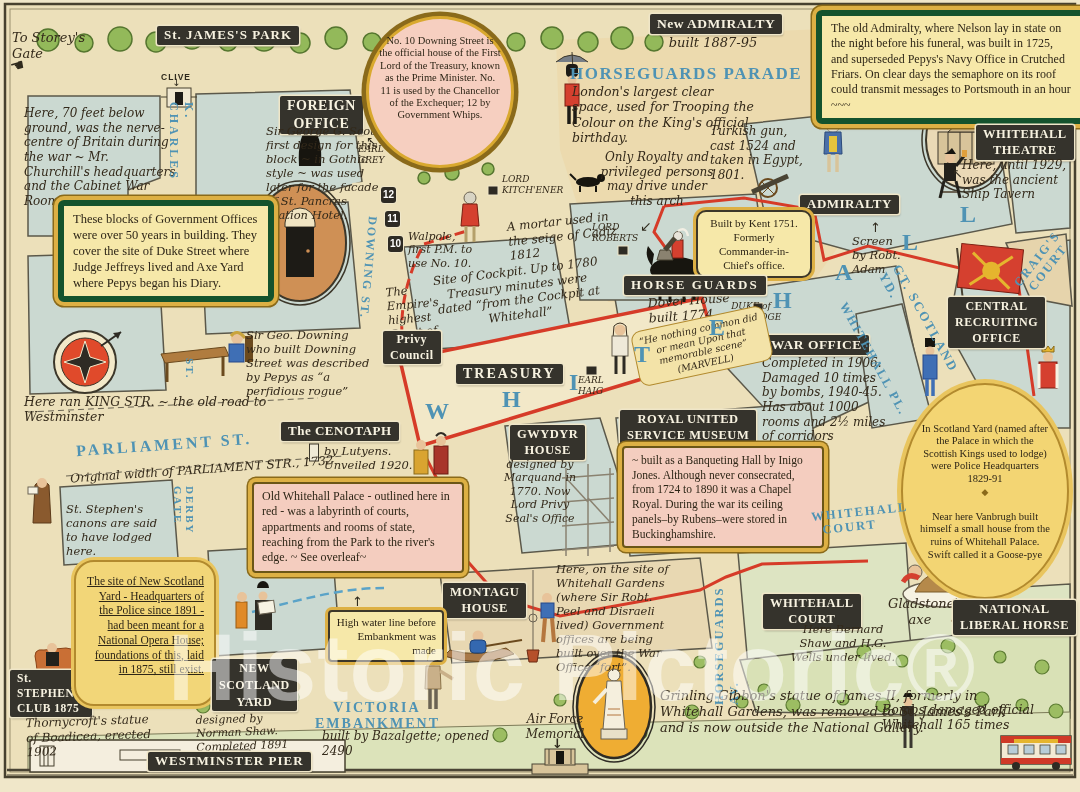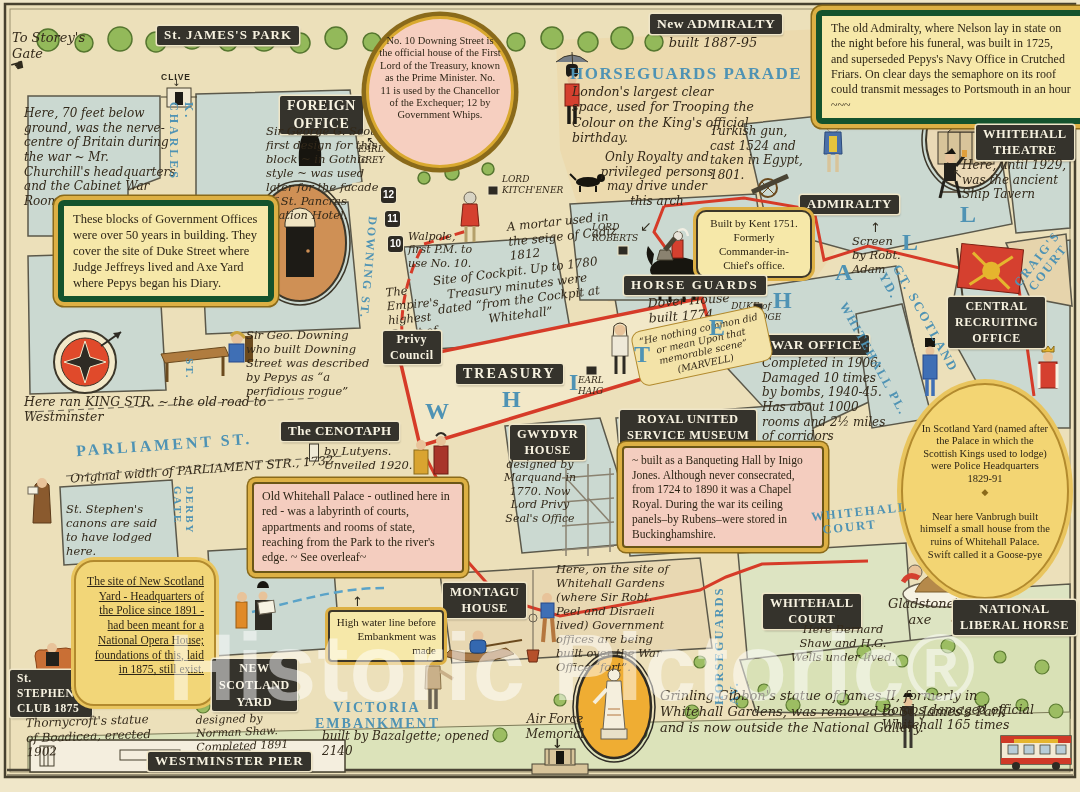--- a/index.html
+++ b/index.html
@@ -565,21 +565,21 @@
 CLUB 1875</div>
 <div class="lbl scroll serifbox" style="left:74px;top:560px;width:142px;height:146px;box-sizing:border-box;font-size:11.5px">The site of New Scotland Yard - Headquarters of the Police since 1891 - had been meant for a National Opera House; foundations of this, laid in 1875, still exist.</div>
 
 <div class="lbl banner" style="left:212px;top:659px;font-size:12px;line-height:1.4">NEW
 SCOTLAND
 YARD</div>
 <div class="lbl script" style="left:196px;top:712px;width:116px;font-size:11px;transform:rotate(-2deg)">designed by Norman Shaw. Completed 1891</div>
 
 <div class="lbl blue" style="left:315px;top:700px;width:124px;font-size:14px;line-height:1.15;text-align:center">VICTORIA
 EMBANKMENT</div>
-<div class="lbl script" style="left:322px;top:729px;width:192px;font-size:12px">built by Bazalgette; opened 2140</div>
+<div class="lbl script" style="left:322px;top:729px;width:192px;font-size:12px">built by Bazalgette; opened 2490</div>
 
 <div class="lbl script" style="left:516px;top:712px;width:78px;font-size:12px;text-align:center">Air Force
 Memorial</div>
 <div class="arrow" style="left:552px;top:736px;font-size:13px;font-weight:bold">↓</div>
 
 <div class="lbl script" style="left:660px;top:688px;width:362px;font-size:13px">Grinling Gibbon's statue of James II, formerly in Whitehall Gardens, was removed to St. James's Park and is now outside the National Gallery.</div>
 <div class="lbl script" style="left:882px;top:702px;width:170px;font-size:12.5px">Bombs damaged official Whitehall 165 times</div>
 
 <div class="lbl banner" style="left:148px;top:752px;font-size:13px;letter-spacing:1px">WESTMINSTER PIER</div>
 <div class="lbl script" style="left:26px;top:714px;width:132px;font-size:12px;transform:rotate(-2deg)">Thornycroft's statue of Boadicea, erected 1902</div>

